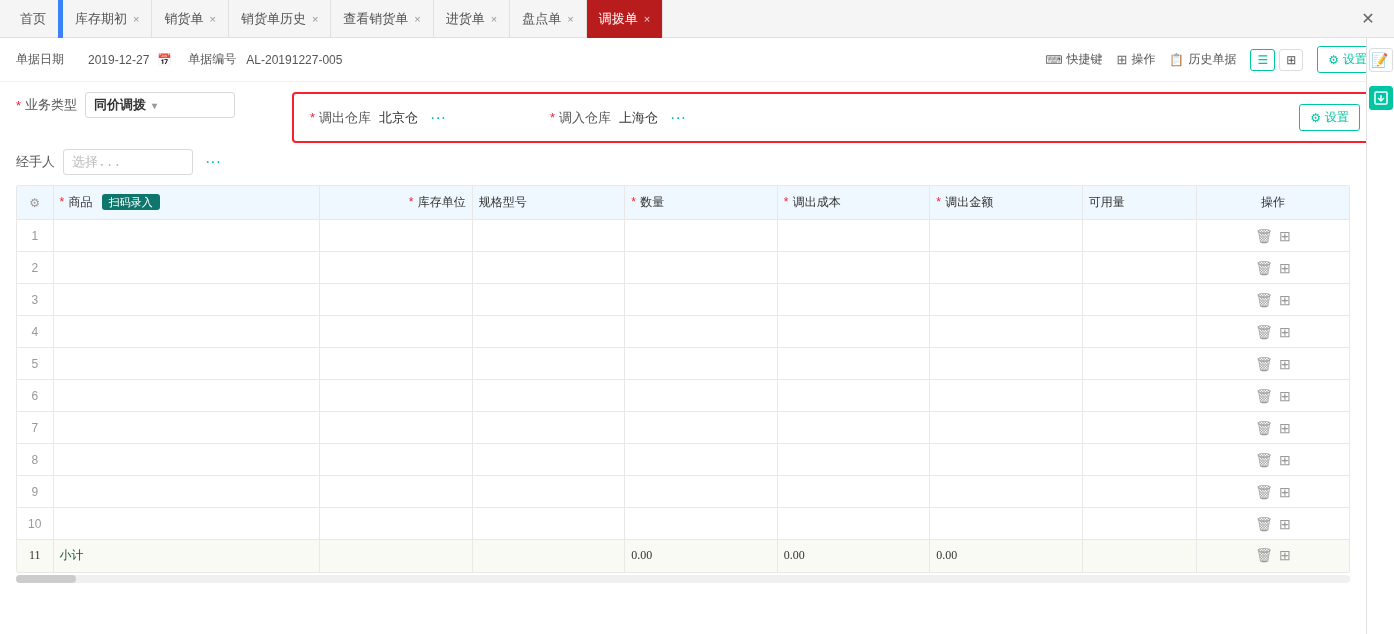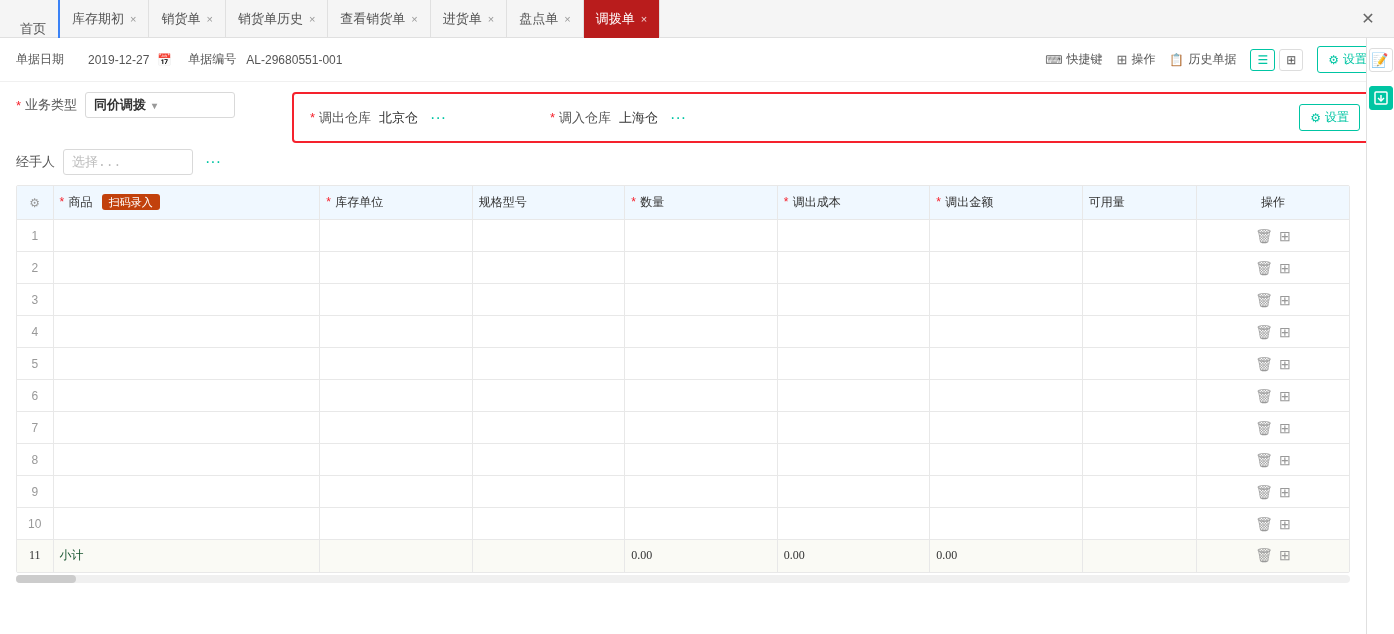--- a/index.html
+++ b/index.html
@@ -18,22 +18,21 @@
       padding: 0 12px;
       height: 38px;
       cursor: pointer;
       font-size: 13px;
       color: #555;
       border-right: 1px solid #e0e0e0;
       white-space: nowrap;
       gap: 6px;
     }
     .tab-item:first-child {
-      border-right: 2px solid #3b82f6;
-      align-items: flex-end;
+      border-right: 5px solid #3b82f6;
     }
     .tab-item.active {
       background: #b91c1c;
       color: #fff;
     }
     .tab-item .close-icon {
       font-size: 11px;
       color: #999;
       cursor: pointer;
     }
@@ -177,21 +176,21 @@
       justify-content: center;
     }
     .icon-btn {
       cursor: pointer;
       color: #999;
       font-size: 14px;
       display: inline-flex; align-items: center;
     }
     .col-settings { width: 36px; text-align: center; }
     .col-barcode-btn {
-      background: #c2410c;
+      background: #0f766e;
       color: #fff;
       border-radius: 3px;
       padding: 2px 7px;
       font-size: 11px;
       cursor: pointer;
       white-space: nowrap;
     }
 
     
     .right-panel {
@@ -275,21 +274,21 @@
 </div>
 
 <div class="toolbar-row">
   <div class="toolbar-item">
     <span>单据日期</span>
     <span style="margin-left:20px;">2019-12-27</span>
     <span style="margin-left:4px; color:#00c5a3; cursor:pointer;">📅</span>
   </div>
   <div class="toolbar-item">
     <span>单据编号</span>
-    <span style="margin-left:6px;">AL-29680551-001</span>
+    <span style="margin-left:6px;">AL-20191227-005</span>
   </div>
   <div class="toolbar-separator"></div>
   <div class="toolbar-right">
     <div class="toolbar-btn">
       <span style="color:#666;">⌨</span>
       <span>快捷键</span>
     </div>
     <div class="toolbar-btn">
       <span style="color:#666; font-size:13px;">⊞</span>
       <span>操作</span>
@@ -365,21 +364,21 @@
     <thead>
       <tr>
         <th class="col-settings">
           <span style="color:#999;">⚙</span>
         </th>
         <th style="min-width:140px;">
           <span class="th-required">*</span>
           <span>商品</span>
           <span class="col-barcode-btn" style="margin-left:6px;">扫码录入</span>
         </th>
-        <th style="min-width:80px;">
+        <th style="min-width:80px;text-align:right;">
           <span class="th-required">*</span>
           <span>库存单位</span>
         </th>
         <th style="min-width:80px;">
           <span>规格型号</span>
         </th>
         <th style="min-width:80px;">
           <span class="th-required">*</span>
           <span>数量</span>
         </th>

